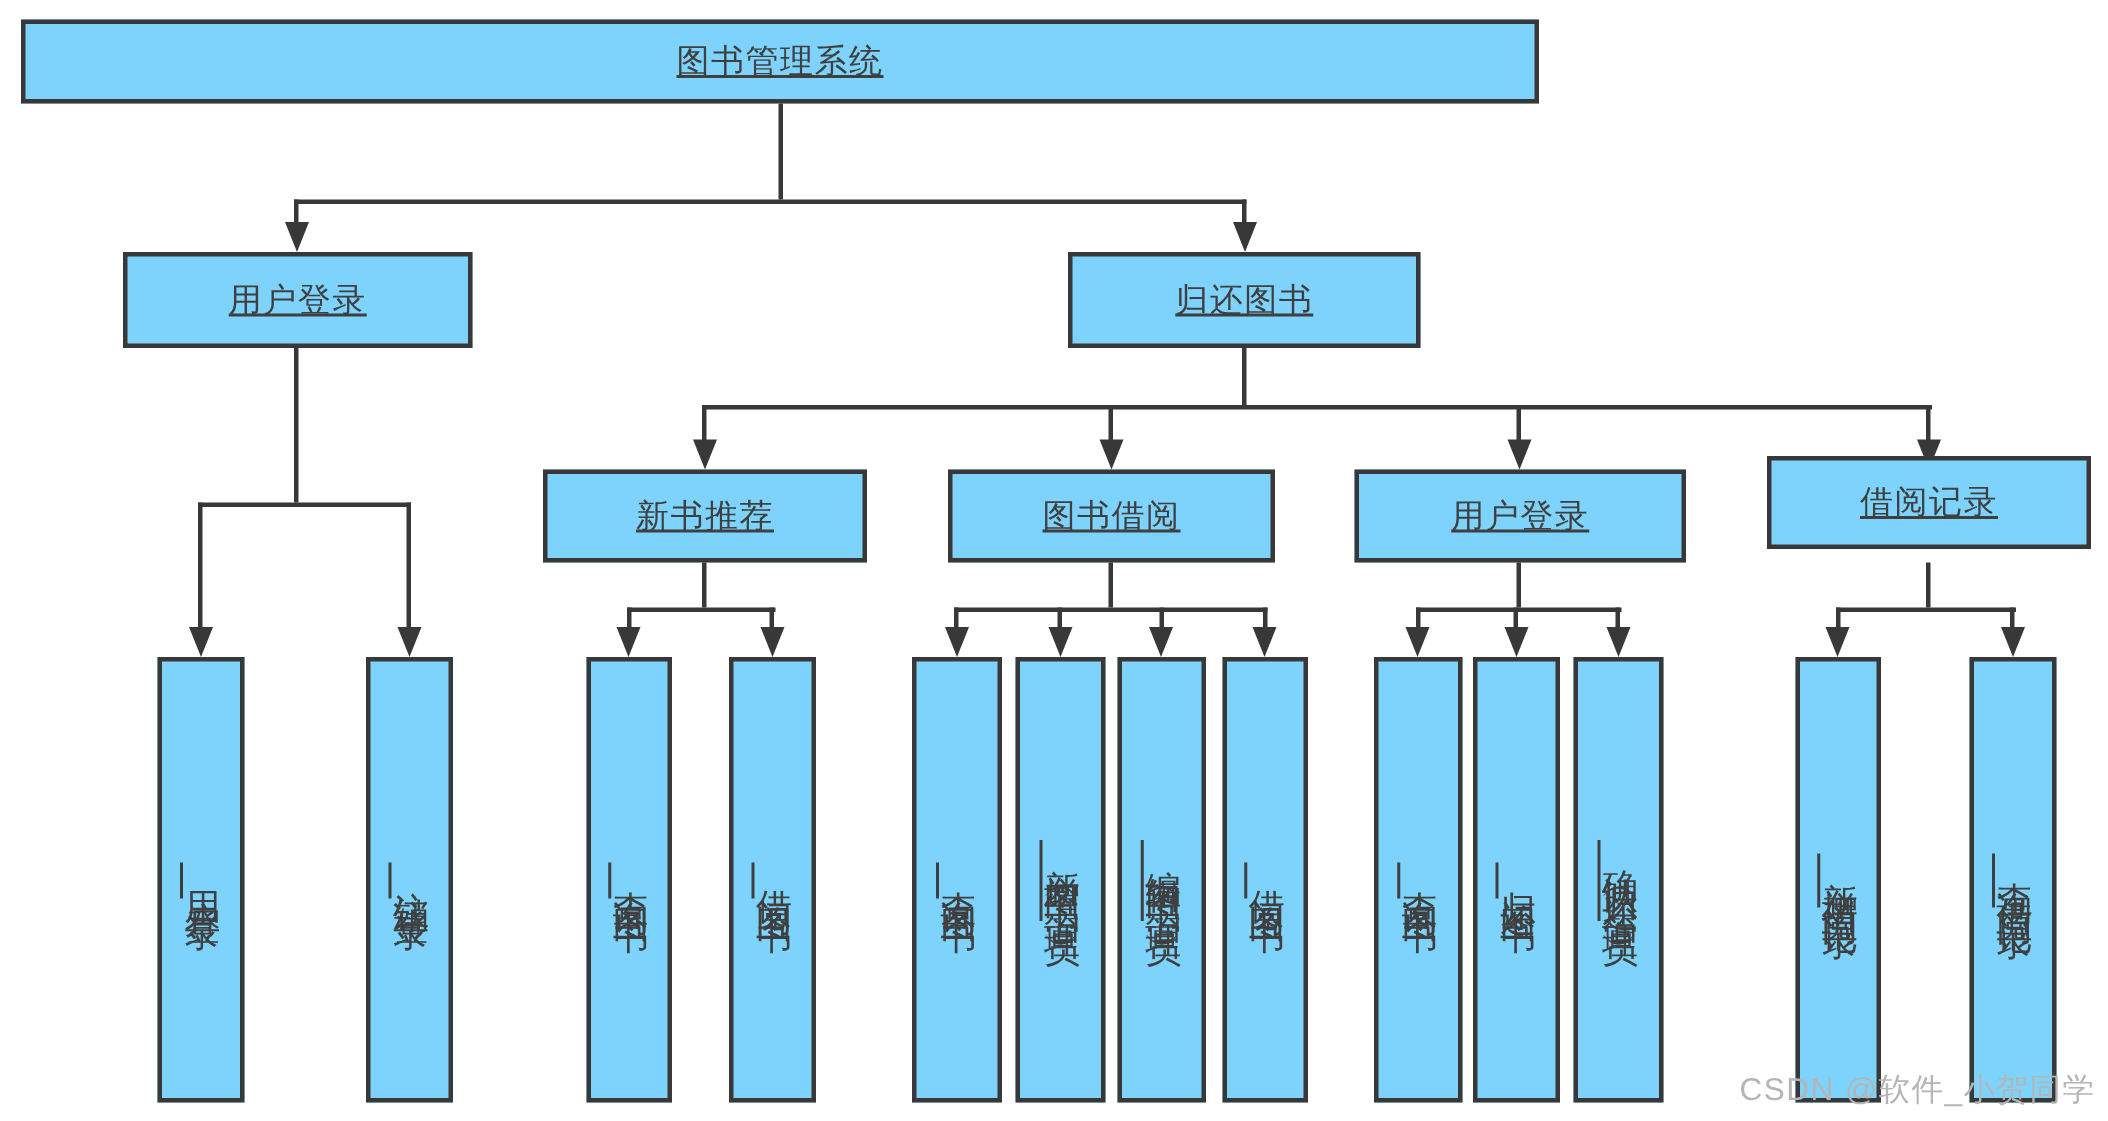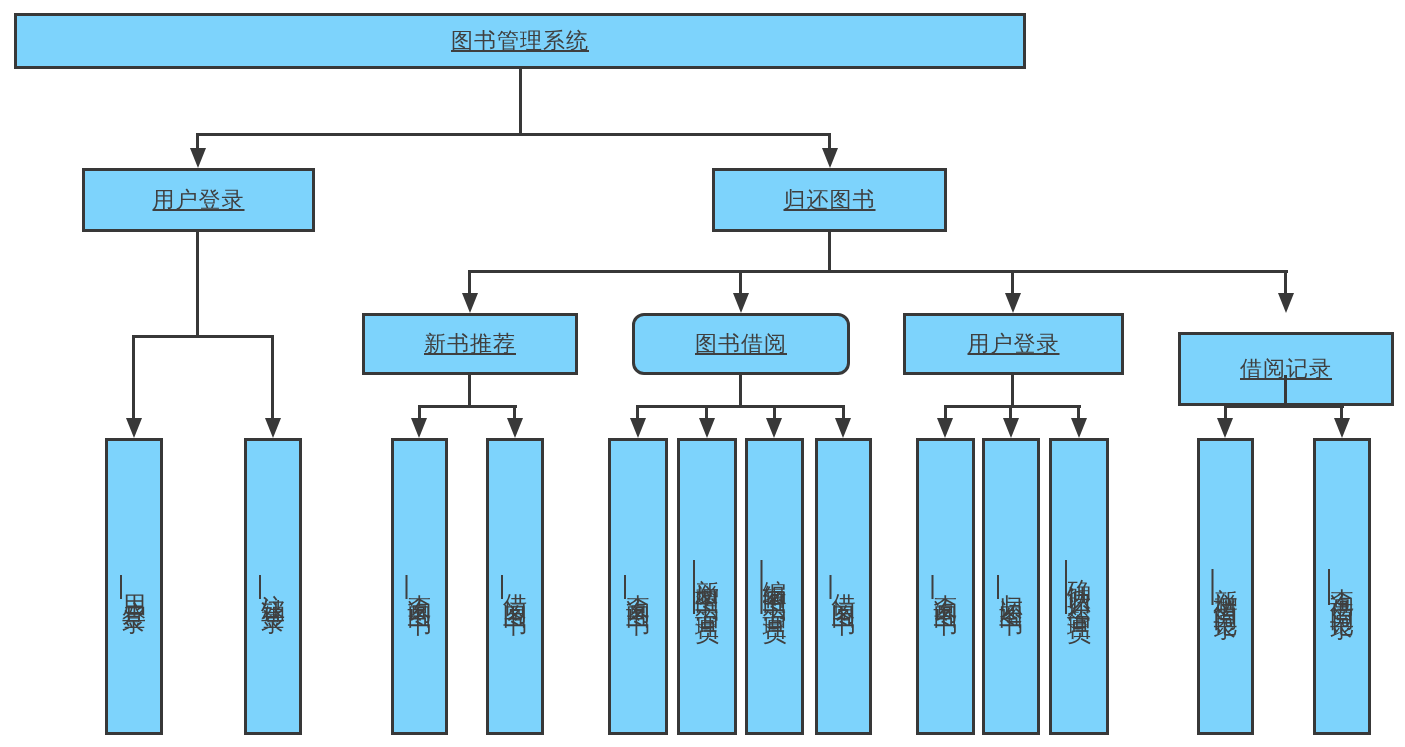--- a/index.html
+++ b/index.html
@@ -65,27 +65,27 @@
   <div class="v" style="left:739px;top:270px;height:25px;"></div>
   <div class="tri" style="left:733px;top:293px;"></div>
   <div class="v" style="left:1011px;top:270px;height:25px;"></div>
   <div class="tri" style="left:1005px;top:293px;"></div>
   <div class="v" style="left:1284px;top:270px;height:25px;"></div>
   <div class="tri" style="left:1278px;top:293px;"></div>
 
   <div class="box" style="left:362px;top:313px;width:216px;height:62px;">
     <span class="hlabel">新书推荐</span>
   </div>
-  <div class="box" style="left:632px;top:313px;width:218px;height:62px;border-radius:12px;">
+  <div class="box" style="left:632px;top:313px;width:218px;height:62px;">
     <span class="hlabel">图书借阅</span>
   </div>
   <div class="box" style="left:903px;top:313px;width:221px;height:62px;">
     <span class="hlabel">用户登录</span>
   </div>
-  <div class="box" style="left:1178px;top:332px;width:216px;height:74px;">
+  <div class="box" style="left:1178px;top:304px;width:216px;height:62px;">
     <span class="hlabel">借阅记录</span>
   </div>
 
   <div class="v" style="left:468px;top:375px;height:30px;"></div>
   <div class="h" style="left:418px;top:405px;width:99px;"></div>
   <div class="v" style="left:418px;top:405px;height:15px;"></div>
   <div class="tri" style="left:411px;top:418px;"></div>
   <div class="v" style="left:513px;top:405px;height:15px;"></div>
   <div class="tri" style="left:507px;top:418px;"></div>
 
@@ -153,14 +153,15 @@
     <span class="vtext">确认归还（管理员）</span>
   </div>
 
   <div class="box vbox" style="left:1197px;top:438px;width:57px;height:297px;">
     <span class="vtext">新增借阅记录</span>
   </div>
   <div class="box vbox" style="left:1313px;top:438px;width:58px;height:297px;">
     <span class="vtext">查询借阅记录</span>
   </div>
 
+  <div class="watermark">CSDN @软件_小贺同学</div>
 
 </div>
 
 </body></html>

